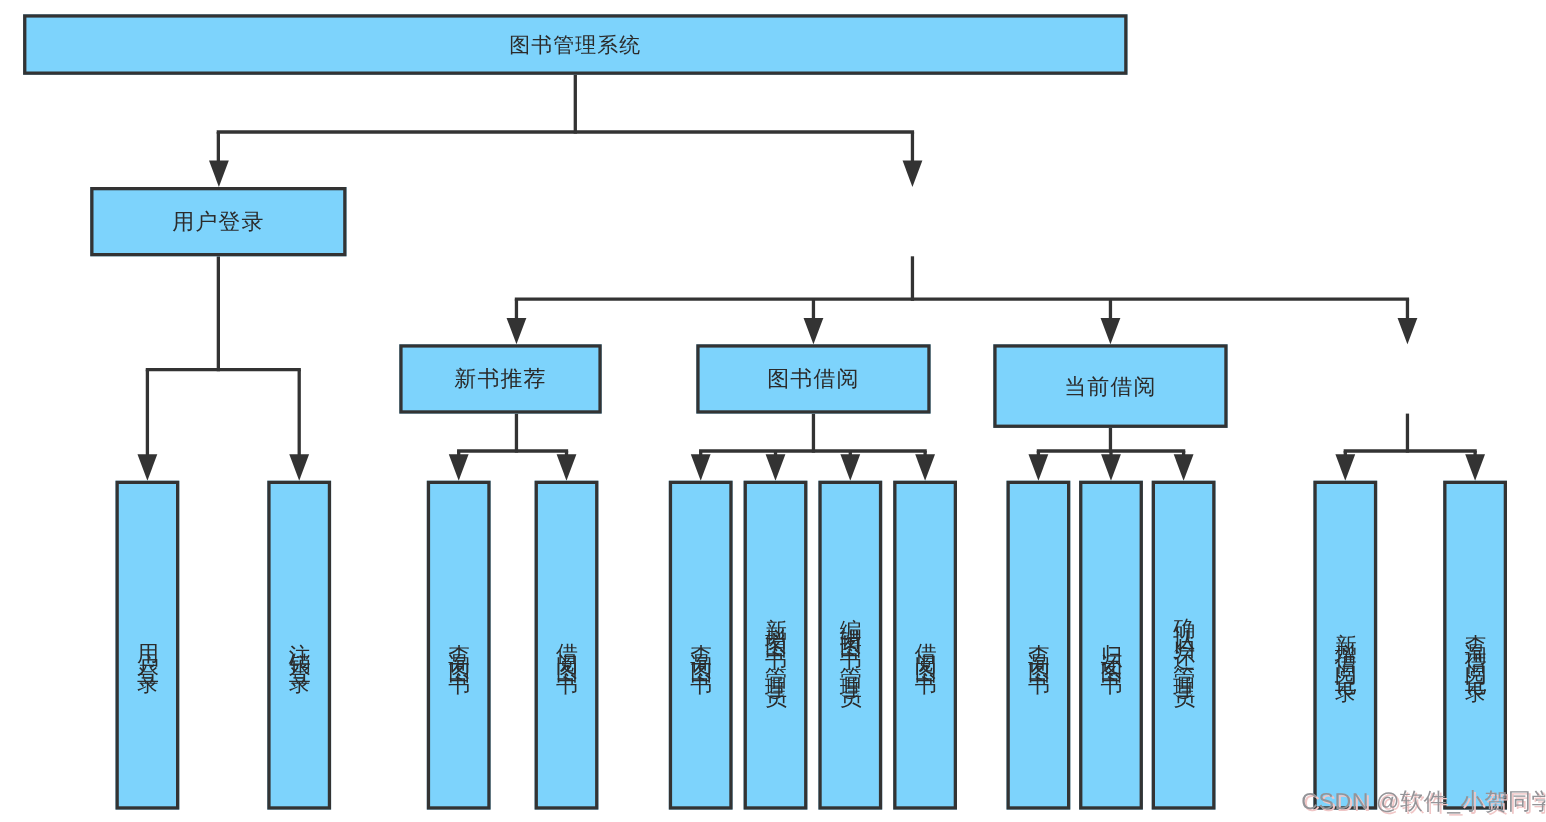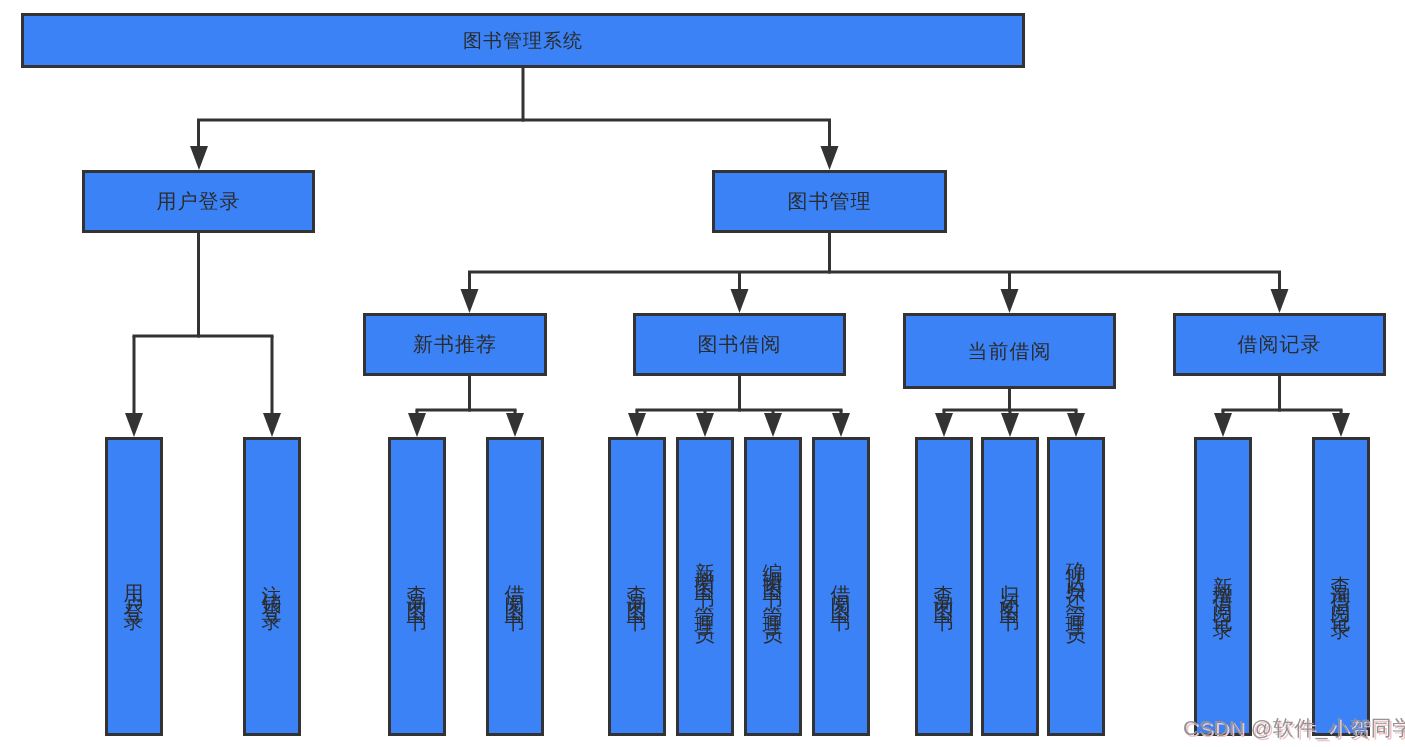--- a/index.html
+++ b/index.html
@@ -14,21 +14,21 @@
   }
   .connectors {
     position: absolute;
     left: 0; top: 0;
     width: 1405px; height: 747px;
     z-index: 1;
   }
   .box {
     position: absolute;
     border: 3px solid #333333;
-    background: #3b82f6;
+    background: #7dd3fc;
     box-sizing: border-box;
     display: flex;
     align-items: center;
     justify-content: center;
     z-index: 2;
   }
   .h-box { font-size: 20px; letter-spacing: 1px; }
   .root-box { font-size: 19px; }
   .v-box .label {
     writing-mode: vertical-rl;
@@ -121,35 +121,29 @@
     </g>
   </svg>
 
   <div class="box h-box root-box" style="left:21px; top:13px; width:1004px; height:55px;">
     <span>图书管理系统</span>
   </div>
 
   <div class="box h-box" style="left:82px; top:170px; width:233px; height:63px;">
     <span>用户登录</span>
   </div>
-  <div class="box h-box" style="left:712px; top:170px; width:235px; height:63px;">
-    <span>图书管理</span>
-  </div>
 
   <div class="box h-box" style="left:363px; top:313px; width:184px; height:63px;">
     <span>新书推荐</span>
   </div>
   <div class="box h-box" style="left:633px; top:313px; width:213px; height:63px;">
     <span>图书借阅</span>
   </div>
   <div class="box h-box" style="left:903px; top:313px; width:213px; height:76px;">
     <span>当前借阅</span>
-  </div>
-  <div class="box h-box" style="left:1173px; top:313px; width:213px; height:63px;">
-    <span>借阅记录</span>
   </div>
 
   <div class="box v-box" style="left:105px; top:437px; width:58px; height:299px;">
     <span class="label">用户登录</span>
   </div>
   <div class="box v-box" style="left:243px; top:437px; width:58px; height:299px;">
     <span class="label">注销登录</span>
   </div>
 
   <div class="box v-box" style="left:388px; top:437px; width:58px; height:299px;">

